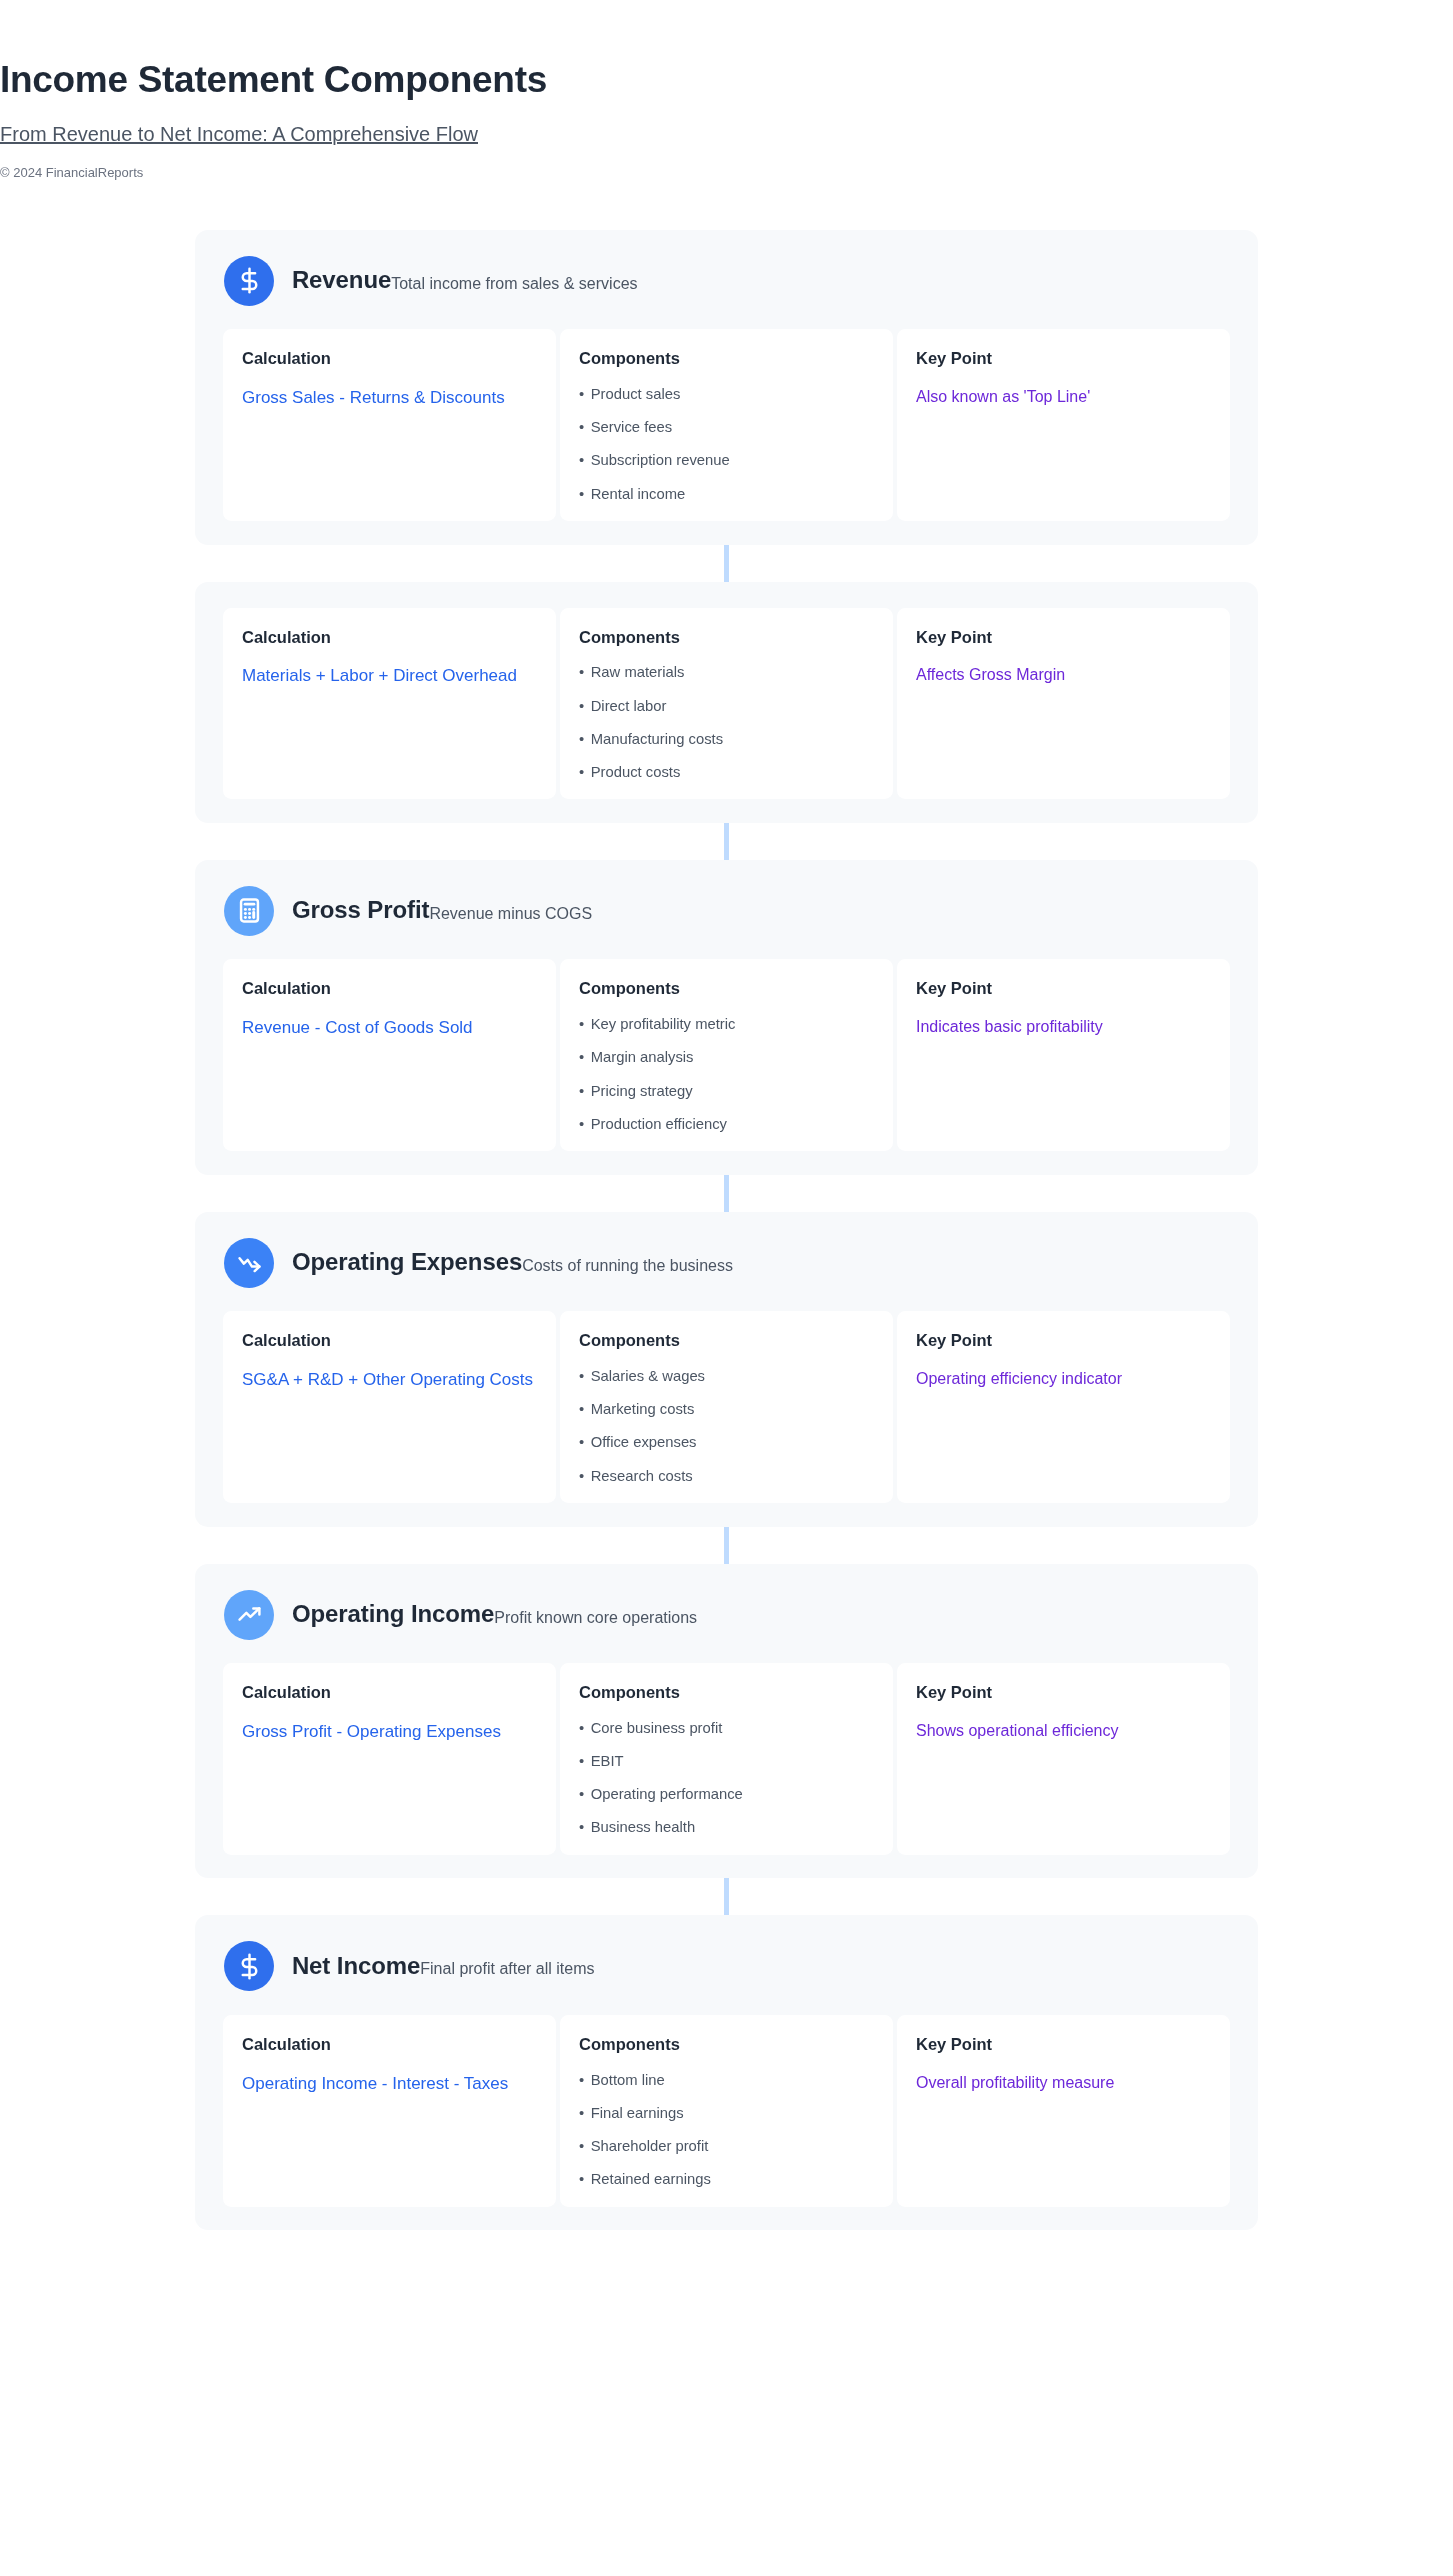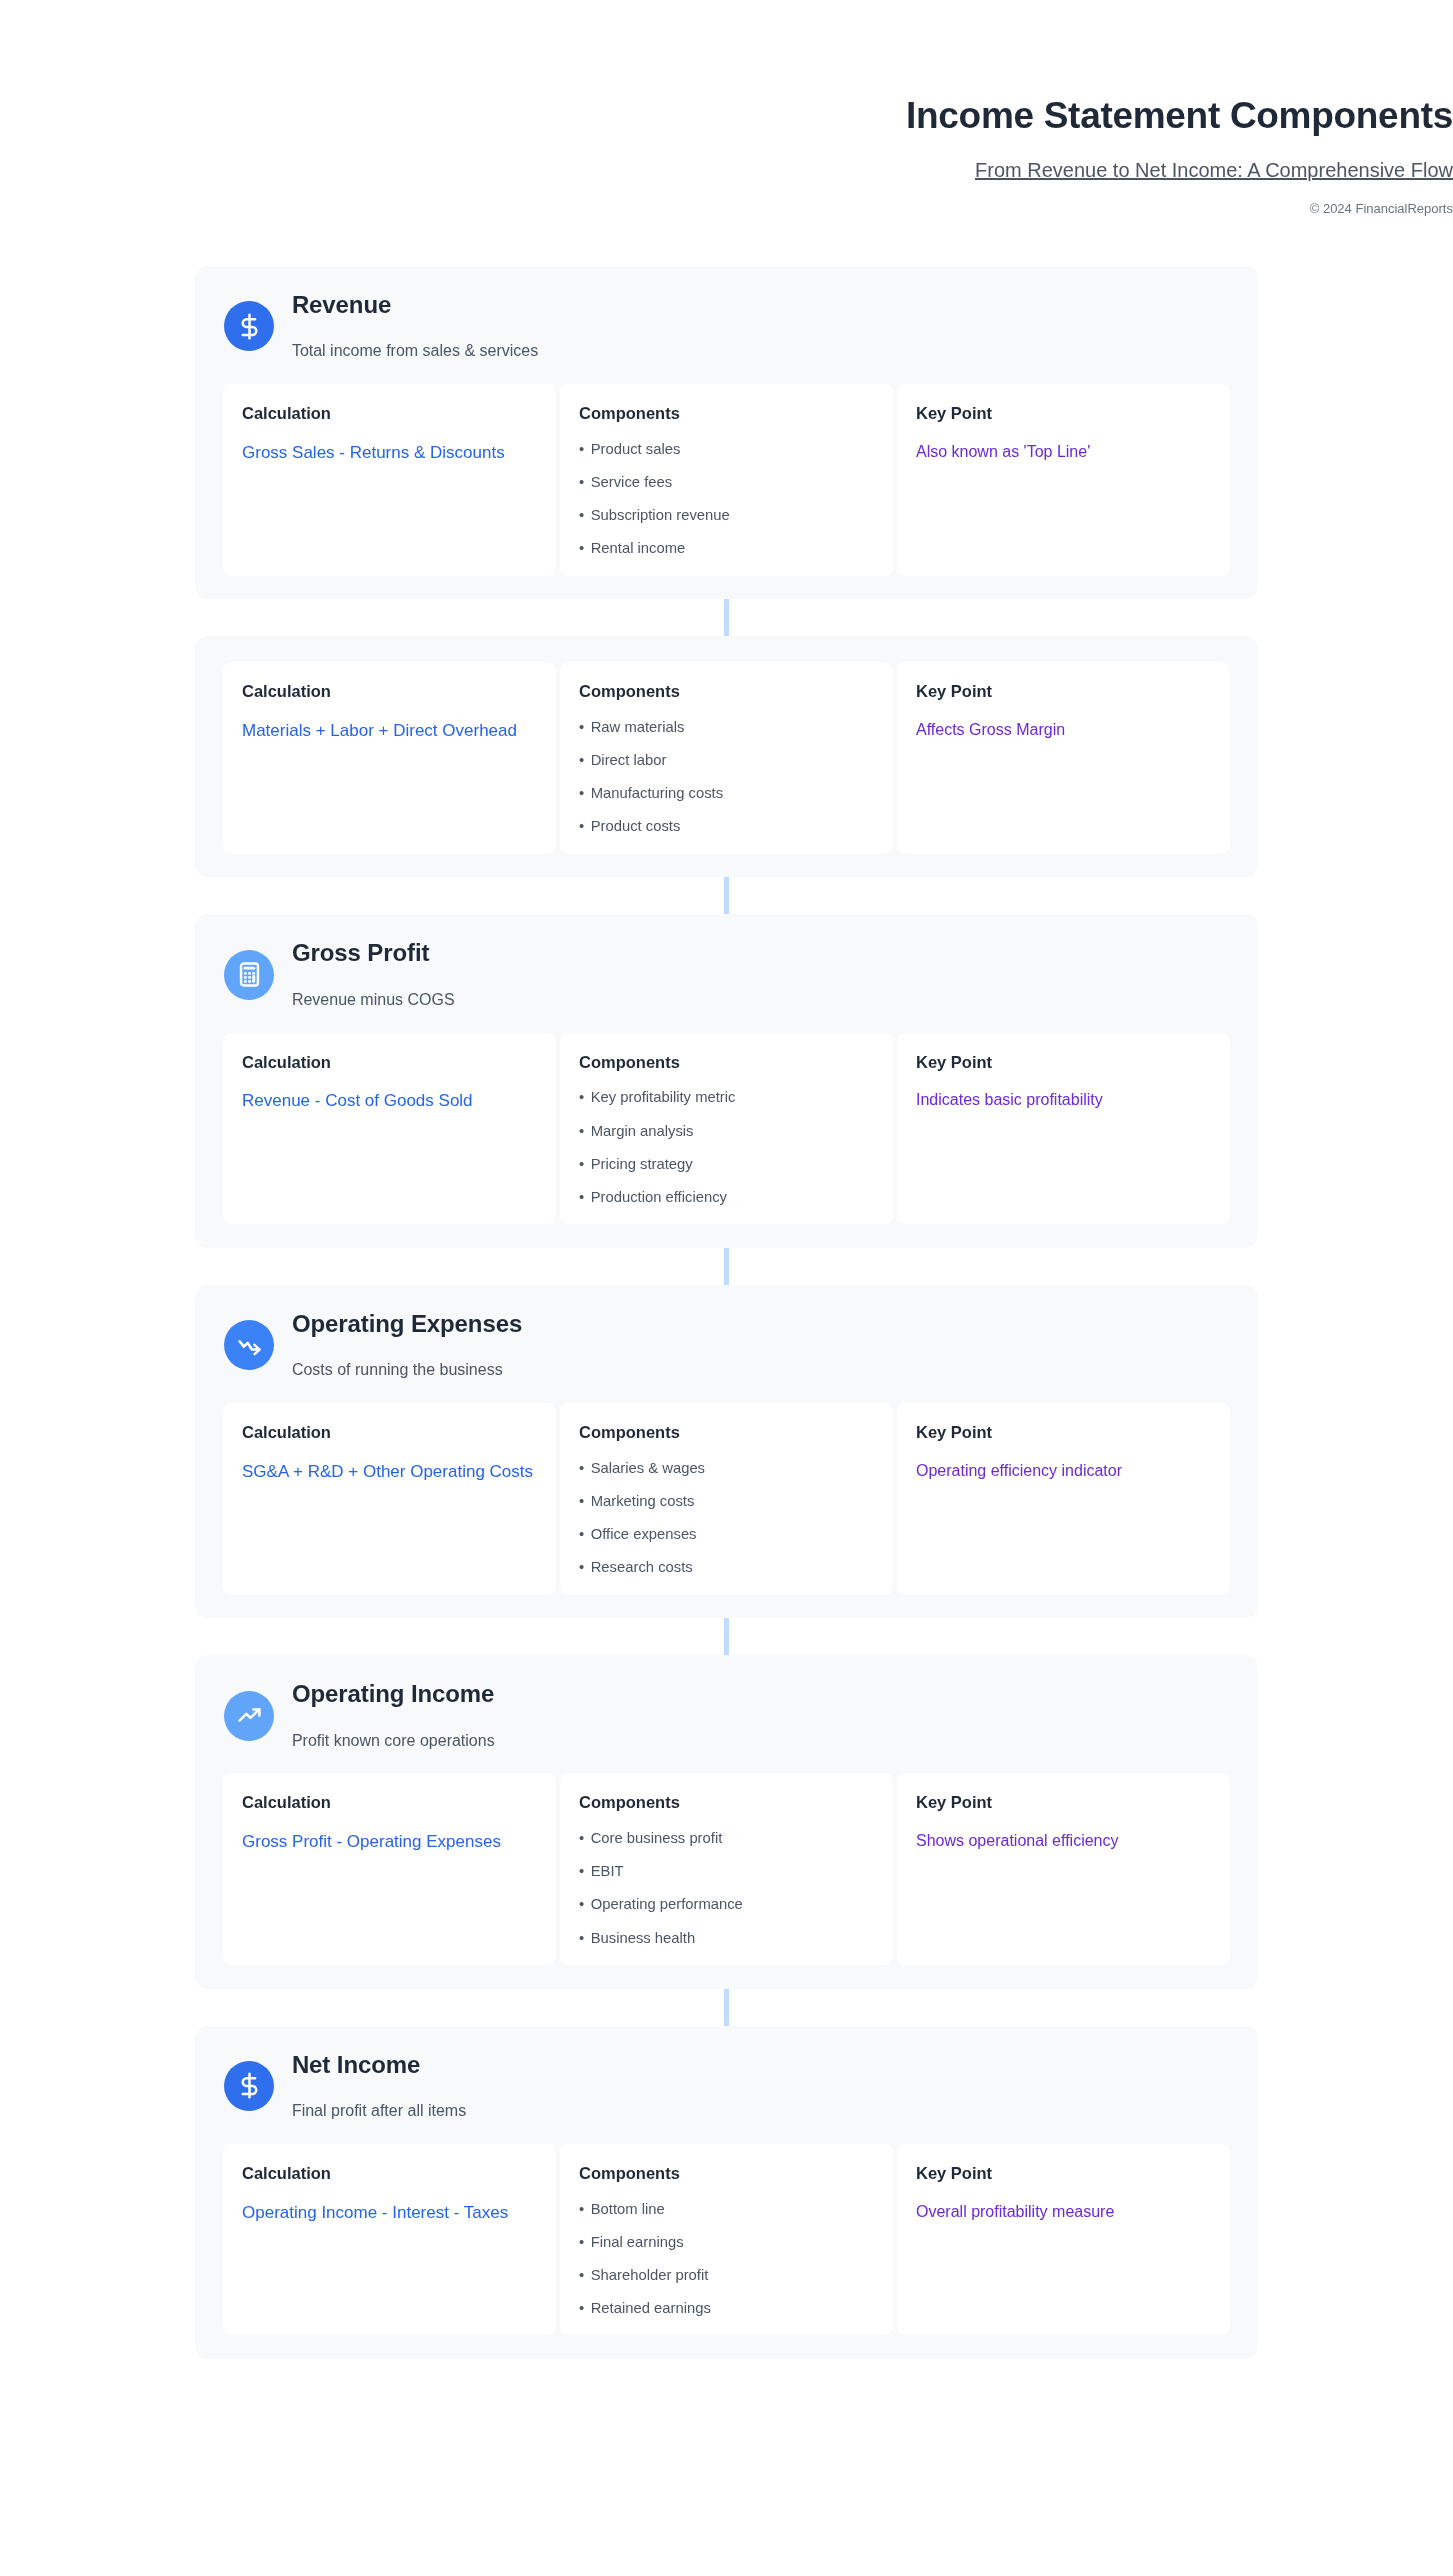--- a/index.html
+++ b/index.html
@@ -14,22 +14,22 @@
 
   .page {
     width: 1453px;
     height: 2576px;
     position: relative;
     background: #ffffff;
   }
 
   
   .header {
-    padding-top: 96px;
-    text-align: right;
+    padding-top: 60px;
+    text-align: left;
   }
   .header-title {
     font-size: 37px;
     font-weight: bold;
     color: #1f2937;
     letter-spacing: -0.3px;
     line-height: 1.1;
   }
   .header-subtitle {
     font-size: 20px;
@@ -75,21 +75,21 @@
     width: 50px;
     height: 50px;
     min-width: 50px;
     border-radius: 50%;
     display: flex;
     align-items: center;
     justify-content: center;
   }
   .icon-circle svg { display: block; }
 
-  .head-text { display: flex; flex-direction: column; justify-content: flex-start; gap: 16px; }
+  .head-text { display: flex; flex-direction: row; justify-content: flex-start; }
   .section-title {
     font-size: 24px;
     font-weight: bold;
     color: #1f2937;
     line-height: 1.12;
     letter-spacing: -0.1px;
   }
   .section-subtitle {
     font-size: 16px;
     color: #4b5563;

